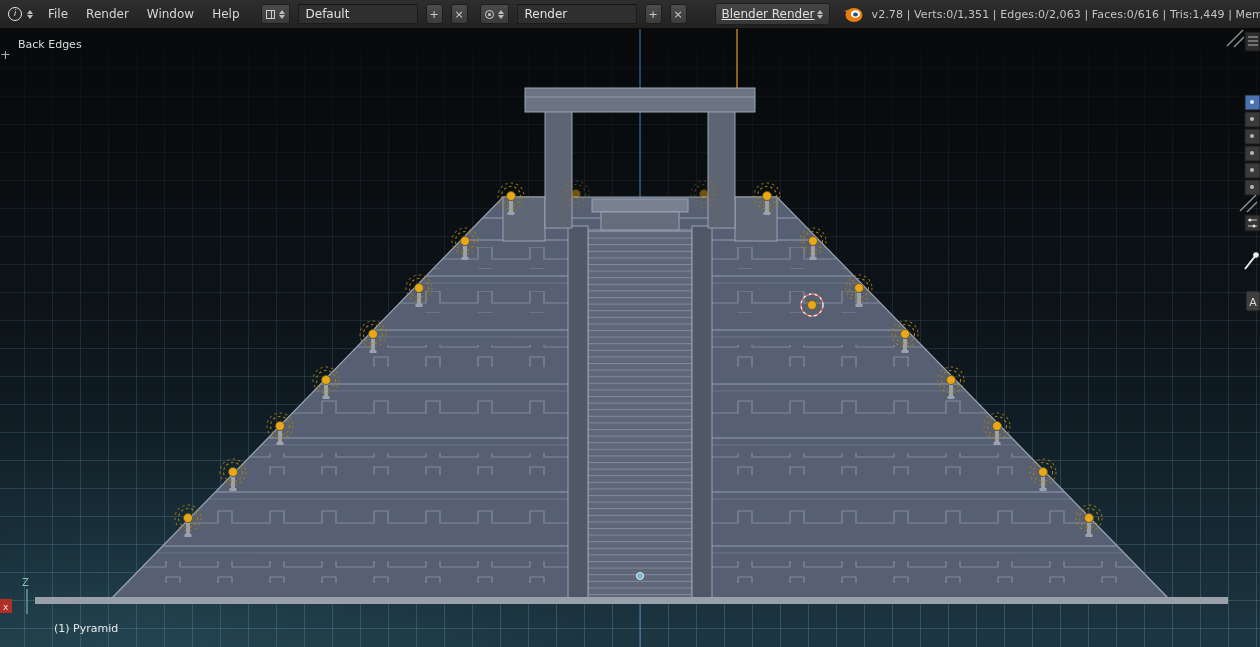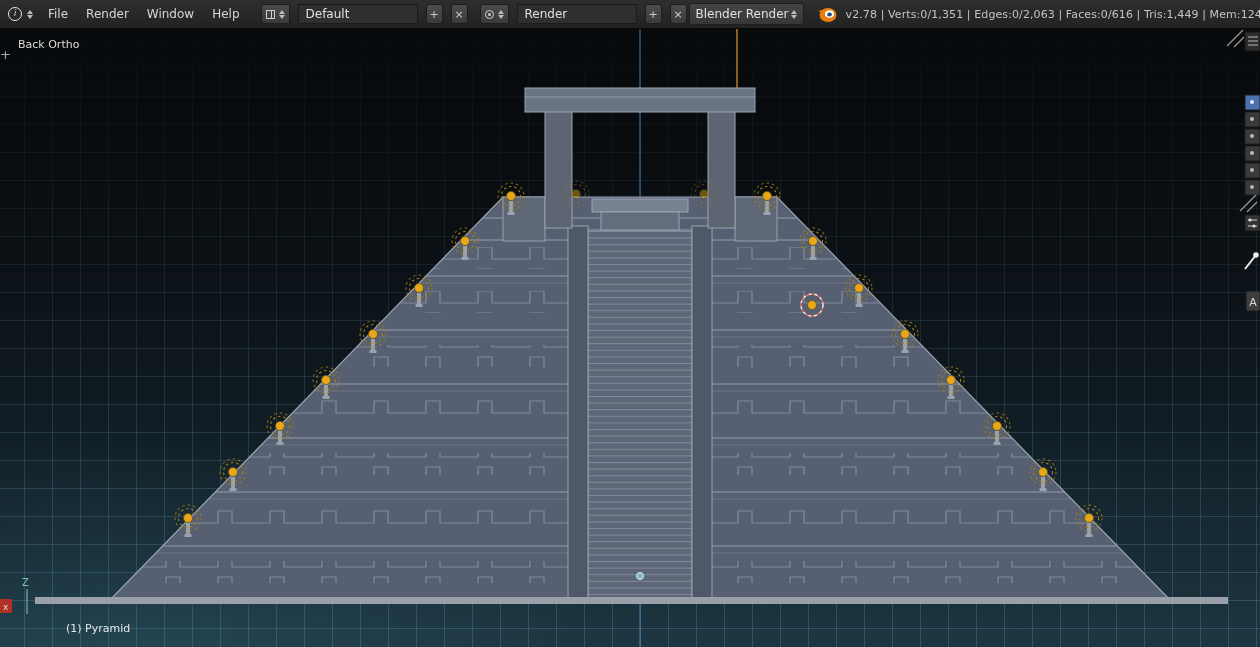--- a/index.html
+++ b/index.html
@@ -46,43 +46,43 @@
     height:18px;background:#2f2f2f;border:1px solid #1b1b1b;border-top-color:#151515;
     display:flex;align-items:center;padding:0 7px;color:#e0e0e0;
   }
   .field.w118{width:104px;}
   .sq-btn{
     width:17px;height:20px;display:flex;align-items:center;justify-content:center;
     background:linear-gradient(#4d4d4d,#3b3b3b);border:1px solid #1d1d1d;border-radius:3px;
     color:#cccccc;font-size:11px;padding:0;cursor:default;font-family:inherit;
   }
   .engine-field{
-    margin-left:2px;width:128px;height:20px;display:flex;align-items:center;
+    margin-left:28px;width:128px;height:20px;display:flex;align-items:center;
     background:linear-gradient(#454545,#373737);border:1px solid #1d1d1d;border-radius:3px;
-    padding:0 6px;color:#e0e0e0;justify-content:space-between;
+    padding:0 6px;color:#e0e0e0;justify-content:space-between;text-decoration:underline;
   }
   .blender-logo{margin-left:12px;display:flex;align-items:center;}
   .stats{margin-left:8px;font-size:11px;color:#c4c4c4;letter-spacing:0.1px;}
   
   .viewport{
     position:absolute;left:0;top:28px;width:1260px;height:619px;
     background:
       linear-gradient(to bottom, rgba(7,9,11,0.95) 0%, rgba(7,9,11,0.55) 38%, rgba(8,13,17,0.18) 70%, rgba(10,18,24,0) 100%),
       radial-gradient(620px 300px at 12% 100%, rgba(62,132,152,0.18), rgba(62,132,152,0) 70%),
       repeating-linear-gradient(to right, rgba(106,158,180,0.30) 0 1px, transparent 1px 28px),
       repeating-linear-gradient(to bottom, rgba(106,158,180,0.30) 0 1px, transparent 1px 28px),
       linear-gradient(to bottom, #0e1216 0%, #122029 58%, #1d3742 100%);
     background-position: 0 0, 0 0, 24px 0, 0 12px, 0 0;
   }
   .viewport svg{position:absolute;left:0;top:0;font-family:inherit;}
   .vp-label{
     position:absolute;left:18px;top:10px;color:#dddddd;font-size:11px;z-index:5;
   }
   .vp-object{
-    position:absolute;left:66px;top:594px;color:#e8e8e8;font-size:11px;z-index:5;
+    position:absolute;left:54px;top:594px;color:#e8e8e8;font-size:11px;z-index:5;
   }
   .region-plus{
     position:absolute;left:0px;top:22px;color:#a8a8a8;font-size:13px;z-index:5;line-height:10px;
   }
 </style>
 </head>
 <body>
 
 <div class="header">
   <div class="editor-btn">
@@ -141,21 +141,21 @@
       <ellipse cx="13.5" cy="10" rx="4.6" ry="3.8" fill="#ffffff"></ellipse>
       <ellipse cx="13.5" cy="10.6" rx="2.4" ry="2" fill="#1d4e84"></ellipse>
       <path d="M2,7 L10,5 L7,9 Z" fill="#e87d0d"></path>
     </svg>
   </span>
 
   <div class="stats">v2.78 | Verts:0/1,351 | Edges:0/2,063 | Faces:0/616 | Tris:1,449 | Mem:124.91M | Pyramid</div>
 </div>
 
 <div class="viewport">
-  <div class="vp-label">Back Ortho</div>
+  <div class="vp-label">Back Edges</div>
   <div class="vp-object">(1) Pyramid</div>
   <div class="region-plus">+</div>
 
   <svg id="scene" width="1260" height="619" viewBox="0 28 1260 619">
     <defs>
       <clipPath id="pyr-clip">
           <polygon points="110,600 503,197 777,197 1170,600"></polygon>
         </clipPath>
       <pattern id="meander" width="52" height="22" patternUnits="userSpaceOnUse">
         <path d="M0,17 H10 V5 H24 V17 H52" fill="none" stroke="#8e98aa" stroke-width="1.2" opacity="0.75"></path>

